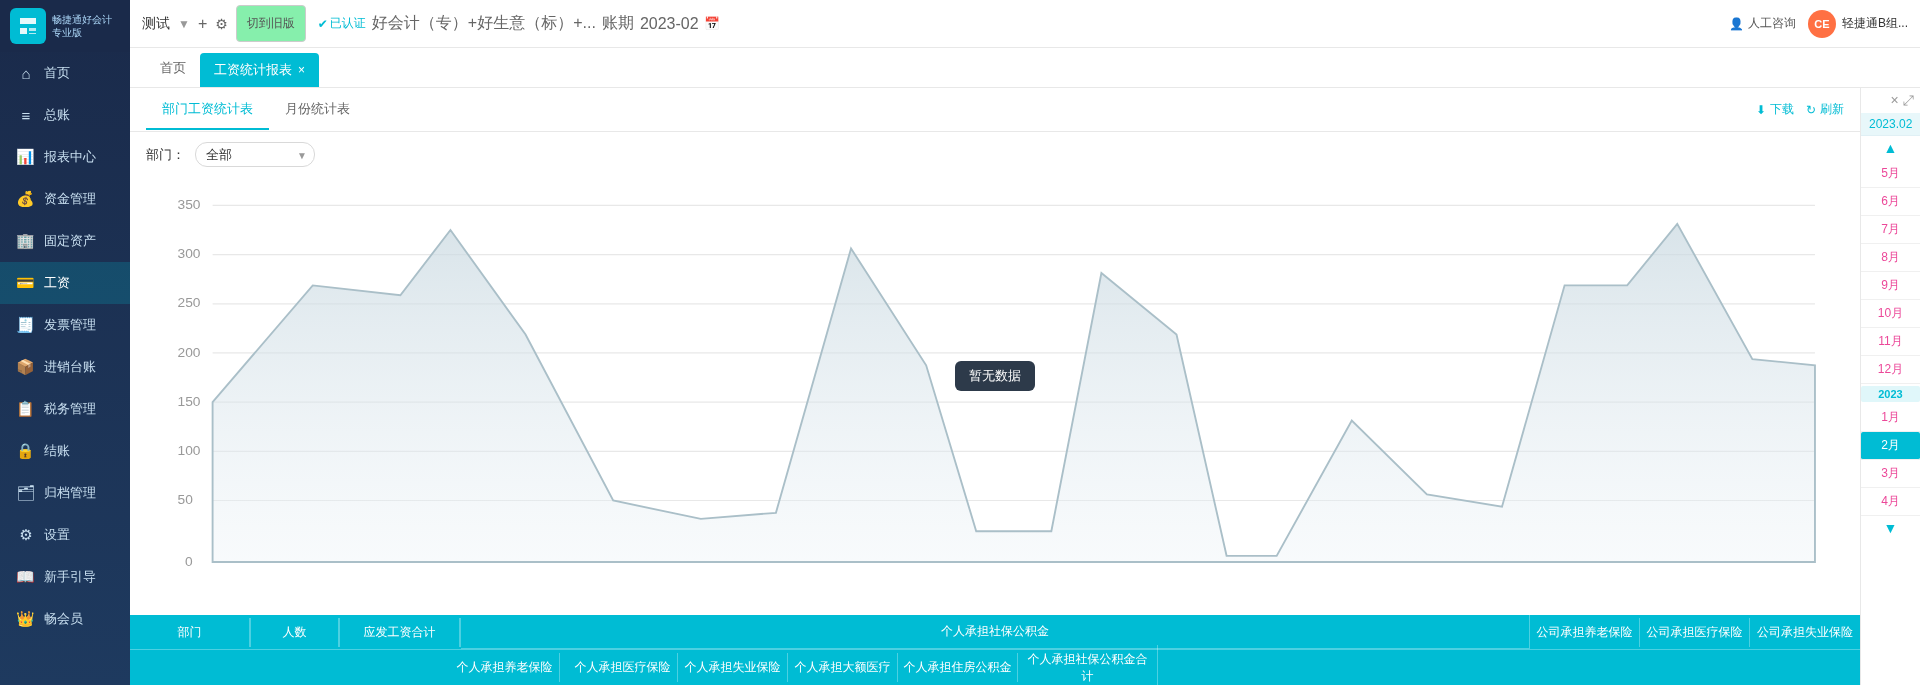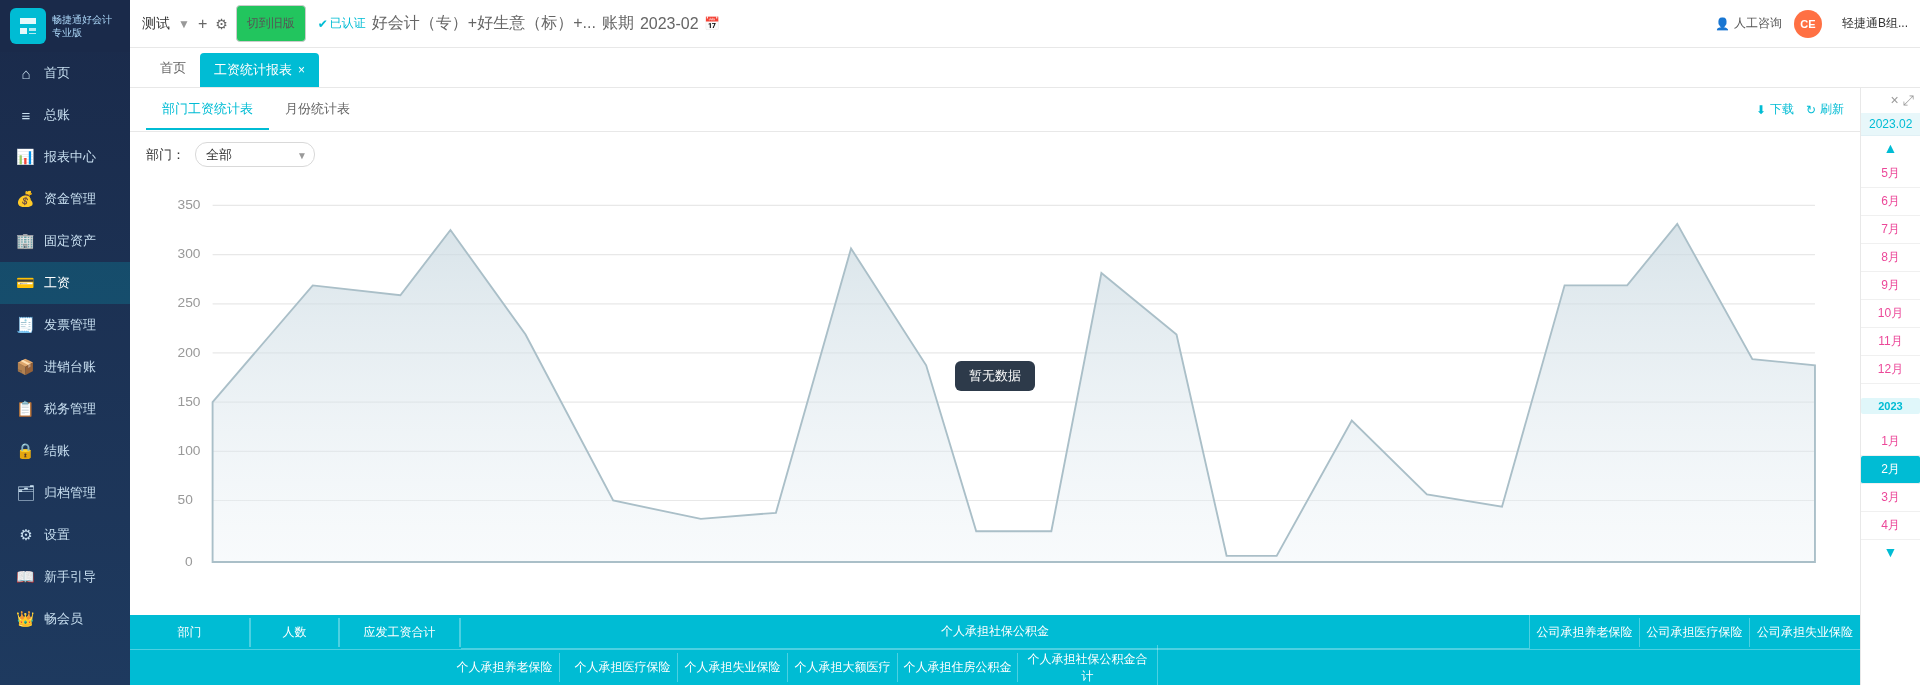--- a/index.html
+++ b/index.html
@@ -66,29 +66,29 @@
     .topbar-arrow { color: #999; font-size: 12px; cursor: pointer; }
     .topbar-btn-add { color: #666; font-size: 16px; cursor: pointer; }
     .topbar-btn-settings { color: #666; font-size: 14px; cursor: pointer; }
     .topbar-switch-btn {
       border: 1px solid #ccc;
       border-radius: 4px;
       padding: 9px 10px;
       font-size: 12px;
       color: #555;
       cursor: pointer;
-      background: #22c55e;
+      background: #86efac;
     }
     .topbar-badges { display: flex; align-items: center; gap: 6px; margin-left: 4px; }
     .badge-certified { color: #00bcd4; font-size: 12px; display: flex; align-items: center; gap: 2px; }
     .badge-text { color: #666; font-size: 16px; }
     .topbar-spacer { flex: 1; }
     .topbar-right { display: flex; align-items: center; gap: 12px; }
     .topbar-consult { display: flex; align-items: center; gap: 4px; color: #555; font-size: 12px; cursor: pointer; }
-    .topbar-user { display: flex; align-items: center; gap: 20px; cursor: pointer; }
+    .topbar-user { display: flex; align-items: center; gap: 6px; cursor: pointer; }
     .user-avatar { width: 28px; height: 28px; background: #ff7043; border-radius: 50%; display: flex; align-items: center; justify-content: center; color: white; font-size: 11px; font-weight: bold; }
     .user-name { font-size: 12px; color: #333; }
 
     
     .tabbar {
       background: white;
       height: 40px;
       display: flex;
       align-items: flex-end;
       padding: 0 16px;
@@ -318,21 +318,21 @@
     }
     .date-year-badge {
       background: #e0f7fa;
       color: #00bcd4;
       font-size: 11px;
       padding: 2px 12px;
       border-radius: 2px;
       width: 100%;
       text-align: center;
       font-weight: bold;
-      margin: 14px 0;
+      margin: 2px 0;
     }
   </style>
 </head>
 <body>
 
 <div class="sidebar">
   <div class="sidebar-logo">
     <div class="sidebar-logo-icon">
       <svg width="24" height="24" viewBox="0 0 24 24" fill="none">
         <path d="M4 4h16v6H4zM4 14h7v6H4z" fill="white" opacity="0.9"></path>

